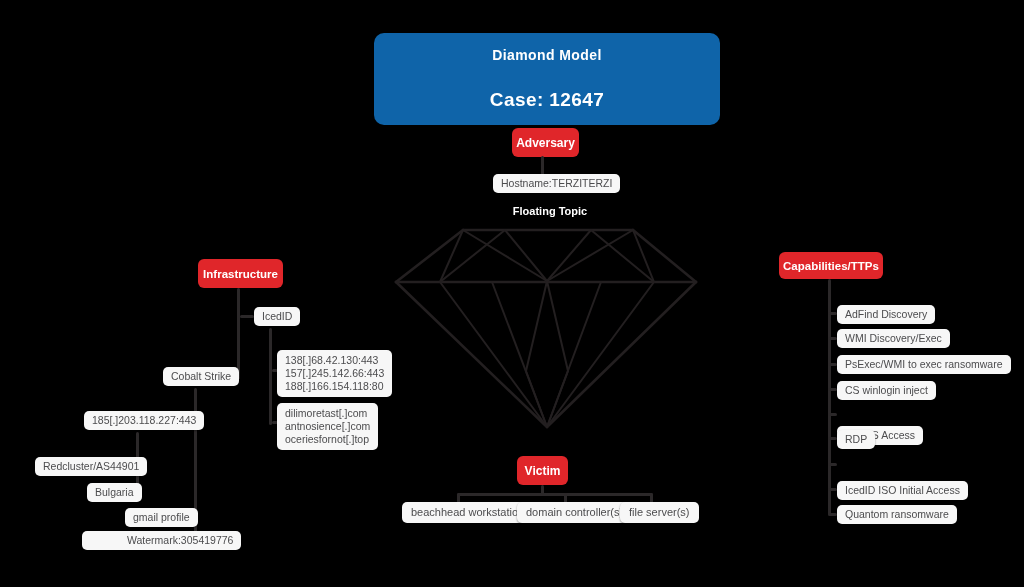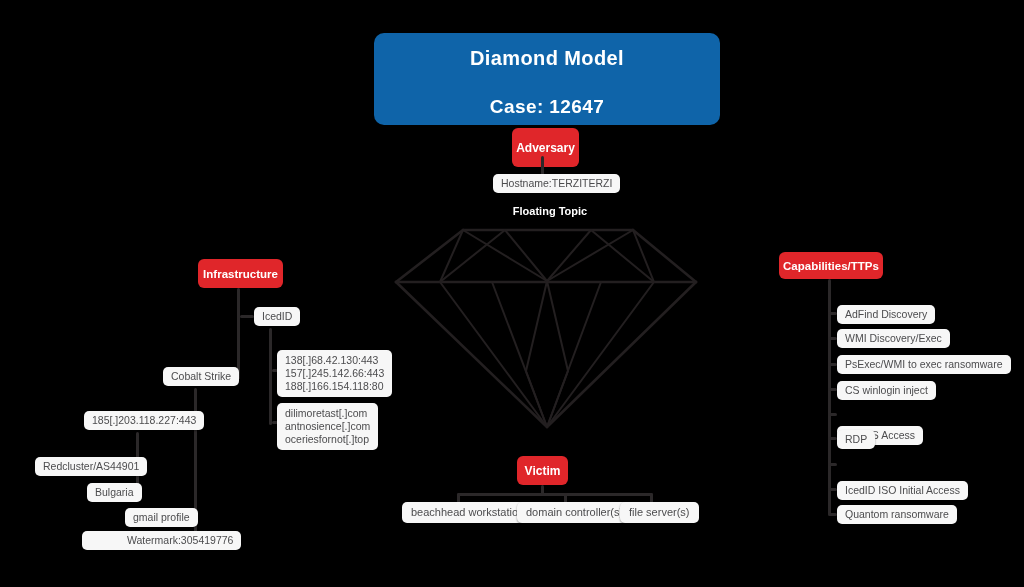--- a/index.html
+++ b/index.html
@@ -8,21 +8,21 @@
     --diamond-stroke:#231f20; --text-white:#fff;
   }
   *{margin:0;padding:0;box-sizing:border-box;}
   html,body{width:1024px;height:587px;overflow:hidden;}
   body{background:var(--background);font-family:"Liberation Sans",sans-serif;position:relative;}
   .stage{position:absolute;left:0;top:0;width:1024px;height:587px;background:var(--background);}
 
   .title-card{position:absolute;left:374px;top:33px;width:346px;height:92px;
     background:var(--accent-blue);border-radius:10px;color:var(--text-white);
     font-weight:bold;text-align:center;}
-  .title-card .l1{font-size:20px;margin-top:14px;letter-spacing:.4px;}
+  .title-card .l1{font-size:14px;margin-top:14px;letter-spacing:.4px;}
   .title-card .l2{font-size:19px;margin-top:26px;letter-spacing:.4px;}
 
   .red-label{position:absolute;background:var(--accent-red);color:var(--text-white);
     font-weight:bold;border-radius:6px;display:flex;align-items:center;justify-content:center;
     white-space:nowrap;box-shadow:0 1px 3px rgba(0,0,0,.5);}
 
   .node{position:absolute;background:var(--node-bg);color:var(--node-text);
     font-size:10.5px;line-height:13px;padding:3px 8px;border-radius:5px;
     white-space:nowrap;box-shadow:0 1px 2px rgba(0,0,0,.4);}
   .node.multi{padding:4px 8px;}
@@ -41,21 +41,21 @@
 </head>
 <body>
 
 <div class="stage">
 
   <div class="title-card">
     <div class="l1">Diamond Model</div>
     <div class="l2">Case: 12647</div>
   </div>
 
-  <div class="red-label" style="left:512px;top:128px;width:67px;height:39px;font-size:12px;">Adversary</div>
+  <div class="red-label" style="left:512px;top:128px;width:67px;height:29px;font-size:12px;">Adversary</div>
   <div class="cv" style="left:541px;top:156px;height:20px;"></div>
   <div class="node center" style="left:493px;top:174px;">Hostname:TERZITERZI</div>
 
   <div class="floating-topic">Floating Topic</div>
 
   <svg class="diamond" viewBox="0 0 306 204" aria-hidden="true">
 
     <line class="outer" x1="70" y1="4" x2="240" y2="4"></line>
     <line class="outer" x1="3" y1="56" x2="303" y2="56"></line>
     <line class="outer" x1="3" y1="56" x2="70" y2="4"></line>

